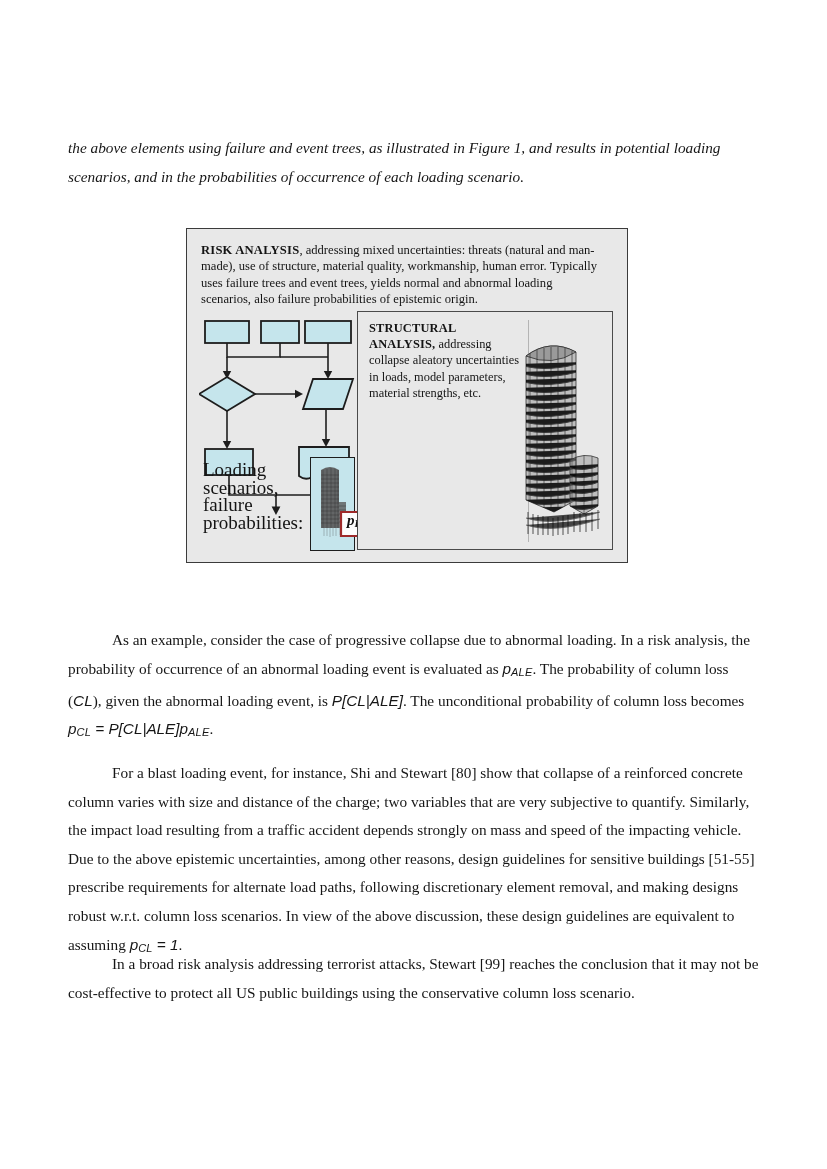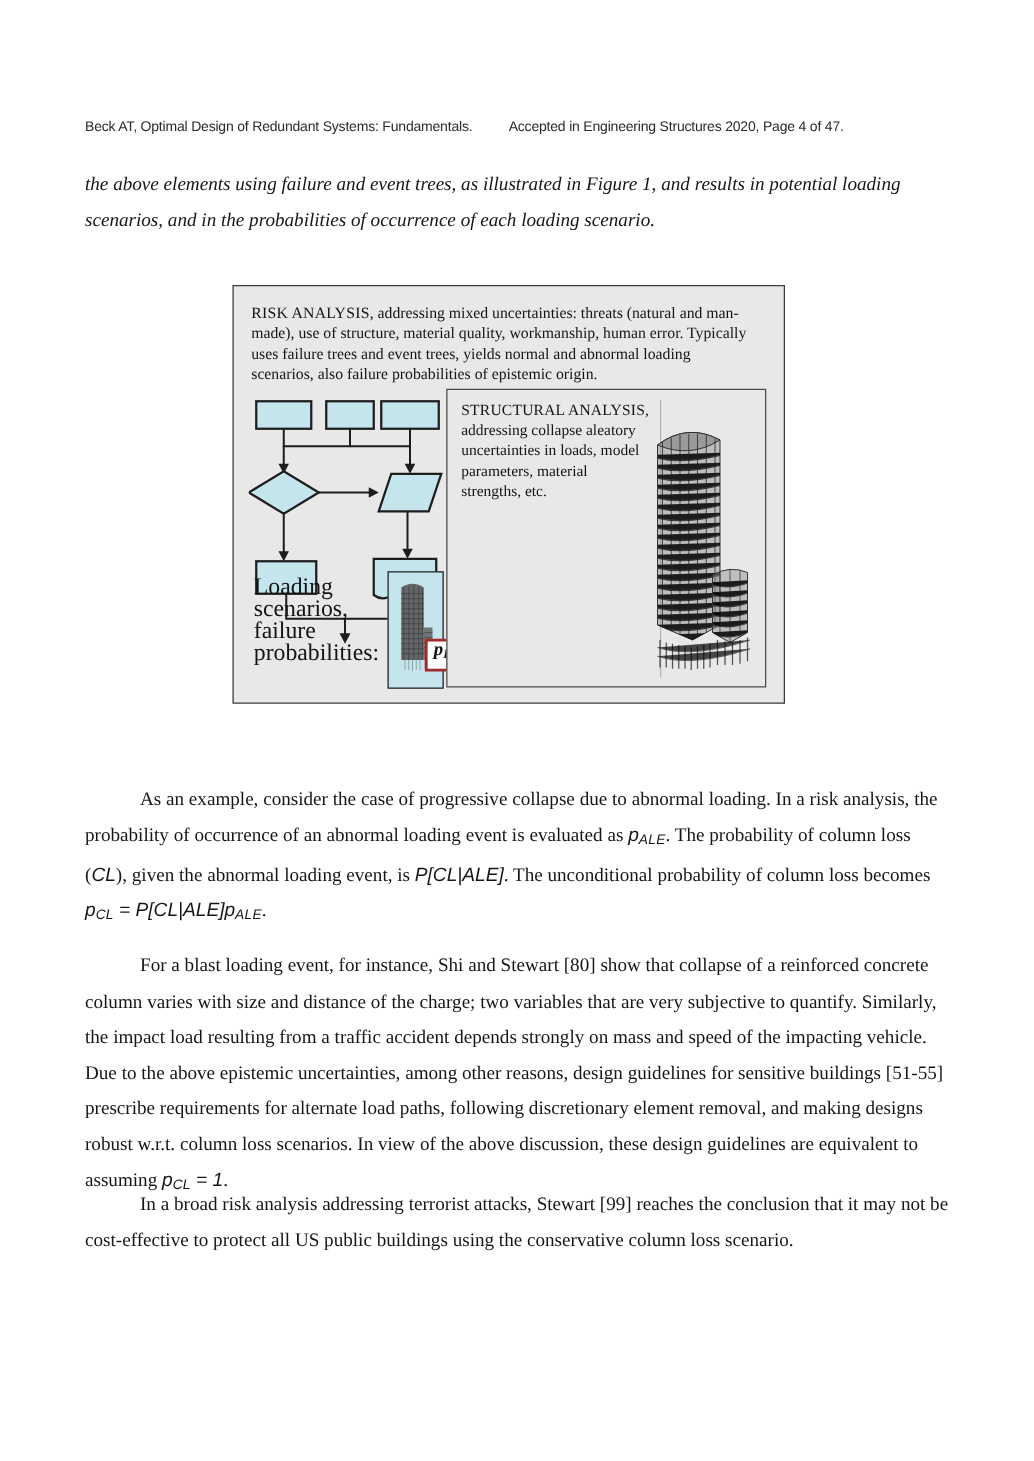--- a/index.html
+++ b/index.html
@@ -85,21 +85,21 @@
 
   .risk-text {
     position: absolute;
     left: 14px;
     top: 13px;
     width: 404px;
     font-size: 12.6px;
     line-height: 16.4px;
     color: #141414;
   }
-  .risk-text b { font-weight: normal; letter-spacing: 0.2px; }
+  .risk-text b { font-weight: bold; letter-spacing: 0.2px; }
 
   
   .sa-panel {
     position: absolute;
     left: 170px;
     top: 82px;
     width: 256px;
     height: 239px;
     background: #e8e8e8;
     border: 1.4px solid #4a4a4a;
@@ -107,21 +107,21 @@
   }
   .sa-text {
     position: absolute;
     left: 11px;
     top: 8px;
     width: 152px;
     font-size: 12.4px;
     line-height: 16.2px;
     color: #141414;
   }
-  .sa-text b { font-weight: normal; letter-spacing: 0.2px; }
+  .sa-text b { font-weight: bold; letter-spacing: 0.2px; }
 
   
   .sa-rule {
     position: absolute;
     left: 170px;
     top: 8px;
     width: 1px;
     height: 222px;
     background: #b4b4b4;
   }
@@ -204,24 +204,20 @@
     font-size: 14.4px;
     line-height: 22px;
     color: #161616;
   }
 </style>
 </head>
 <body>
 
 <div class="page">
 
-  <div class="doc-header">
-    <span>Beck AT, Optimal Design of Redundant Systems: Fundamentals.</span>
-    <span class="hdr-right">Accepted in Engineering Structures 2020, Page 4 of 47.</span>
-  </div>
 
   <div class="body-col t1">
     <p class="para">the above elements using failure and event trees, as illustrated in Figure 1, and results in potential loading scenarios, and in the probabilities of occurrence of each loading scenario.</p>
   </div>
 
   <div class="figure-wrap">
     <div class="fig-outer">
 
       <div class="risk-text">
         <b>RISK ANALYSIS</b><span>, addressing mixed uncertainties: threats (natural and man-made), use of structure, material quality, workmanship, human error. Typically uses failure trees and event trees, yields normal and abnormal loading scenarios, also failure probabilities of epistemic origin.</span>

